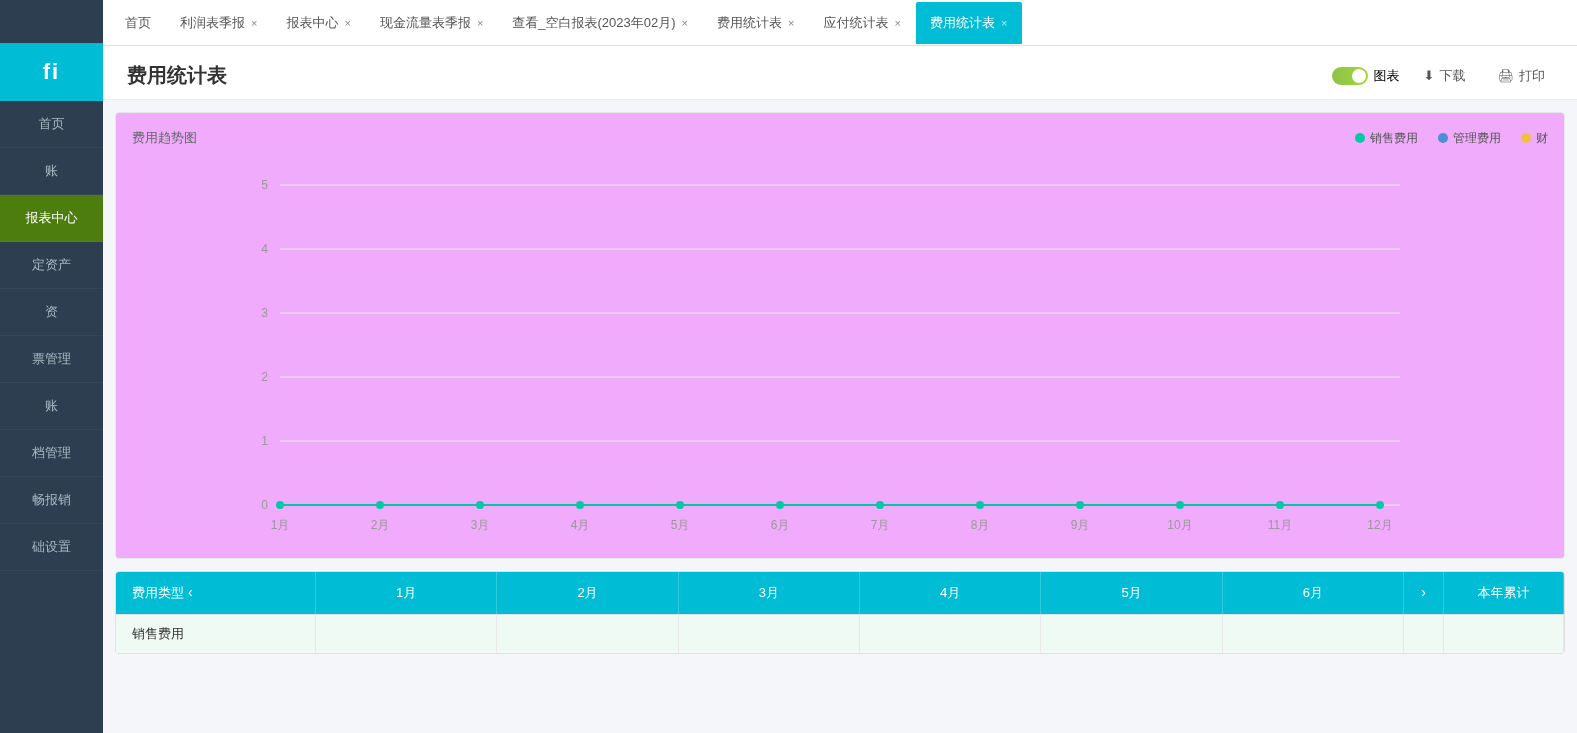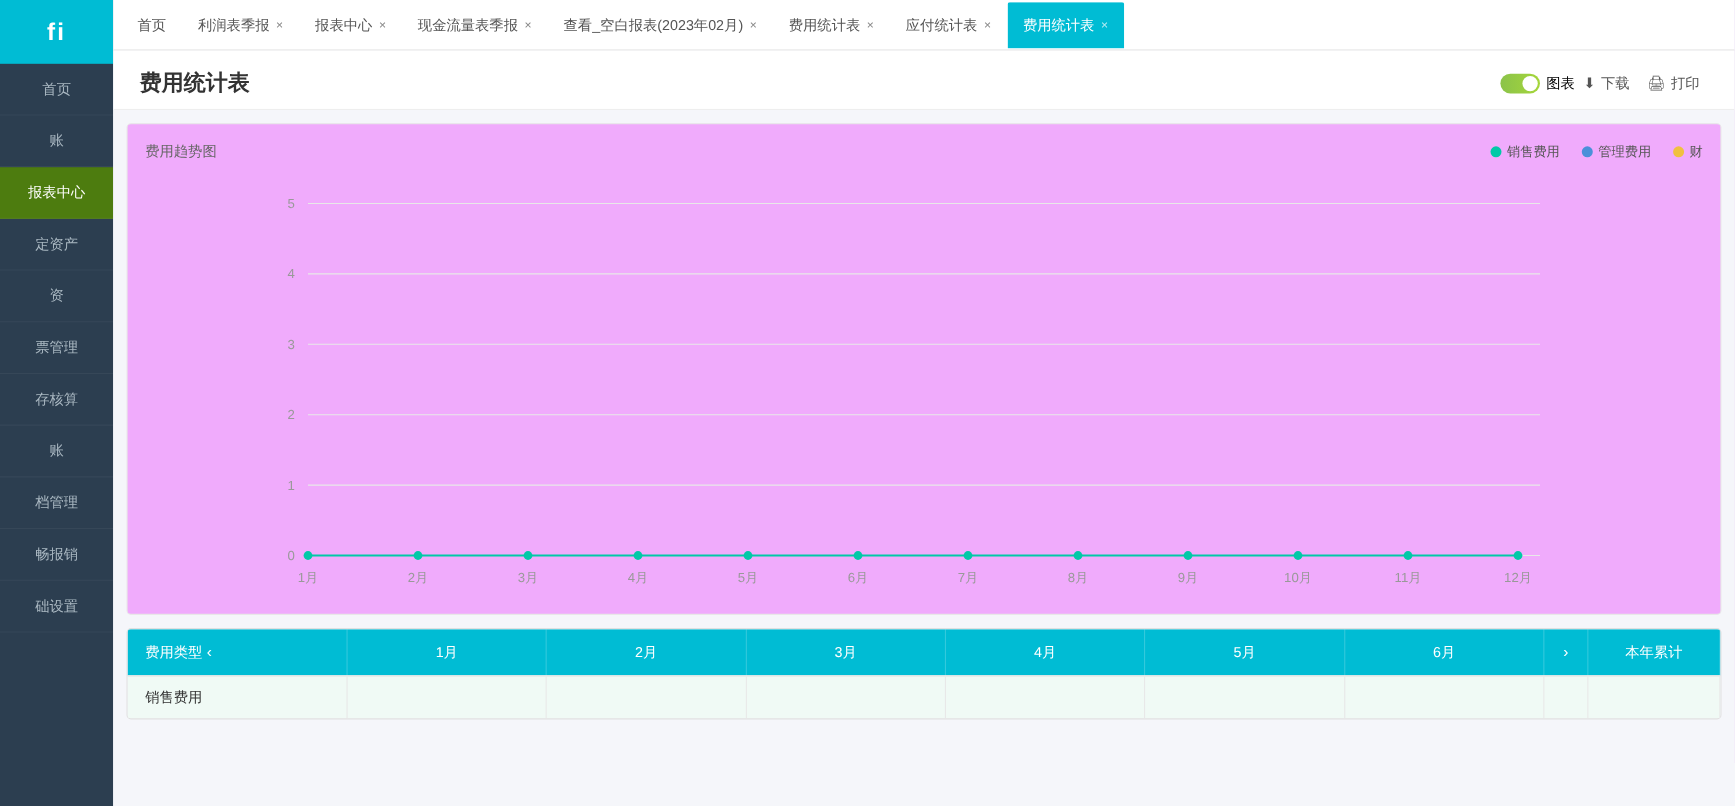--- a/index.html
+++ b/index.html
@@ -17,20 +17,21 @@
       overflow: hidden;
     }
     .sidebar-logo {
       background: #00bcd4;
       color: white;
       font-size: 22px;
       font-weight: bold;
       text-align: center;
       padding: 16px 0;
       letter-spacing: 2px;
+      margin-top: 43px;
     }
     .sidebar-item {
       padding: 14px 0;
       text-align: center;
       color: #aab8c2;
       cursor: pointer;
       font-size: 13px;
       border-bottom: 1px solid rgba(255,255,255,0.05);
     }
     .sidebar-item.active { background: #4d7c0f; color: #fff; }
@@ -96,20 +97,21 @@
       border-bottom: 1px solid #eee;
     }
     .page-title {
       font-size: 20px;
       font-weight: bold;
       color: #333;
     }
     .page-actions {
       display: flex;
       align-items: center;
+      gap: 16px;
     }
     .toggle-switch {
       display: flex;
       align-items: center;
       gap: 6px;
       cursor: pointer;
     }
     .toggle-track {
       width: 36px;
       height: 18px;
@@ -234,21 +236,20 @@
 <body>
 
 <div class="sidebar">
   <div class="sidebar-logo">fi</div>
   <div class="sidebar-item">首页</div>
   <div class="sidebar-item">账</div>
   <div class="sidebar-item active">报表中心</div>
   <div class="sidebar-item">定资产</div>
   <div class="sidebar-item">资</div>
   <div class="sidebar-item">票管理</div>
-  <div class="sidebar-item">存核算</div>
   <div class="sidebar-item">账</div>
   <div class="sidebar-item">档管理</div>
   <div class="sidebar-item">畅报销</div>
   <div class="sidebar-item">础设置</div>
 </div>
 
 <div class="main">
 
   <div class="tab-bar">
     <div class="tab-item">首页</div>

